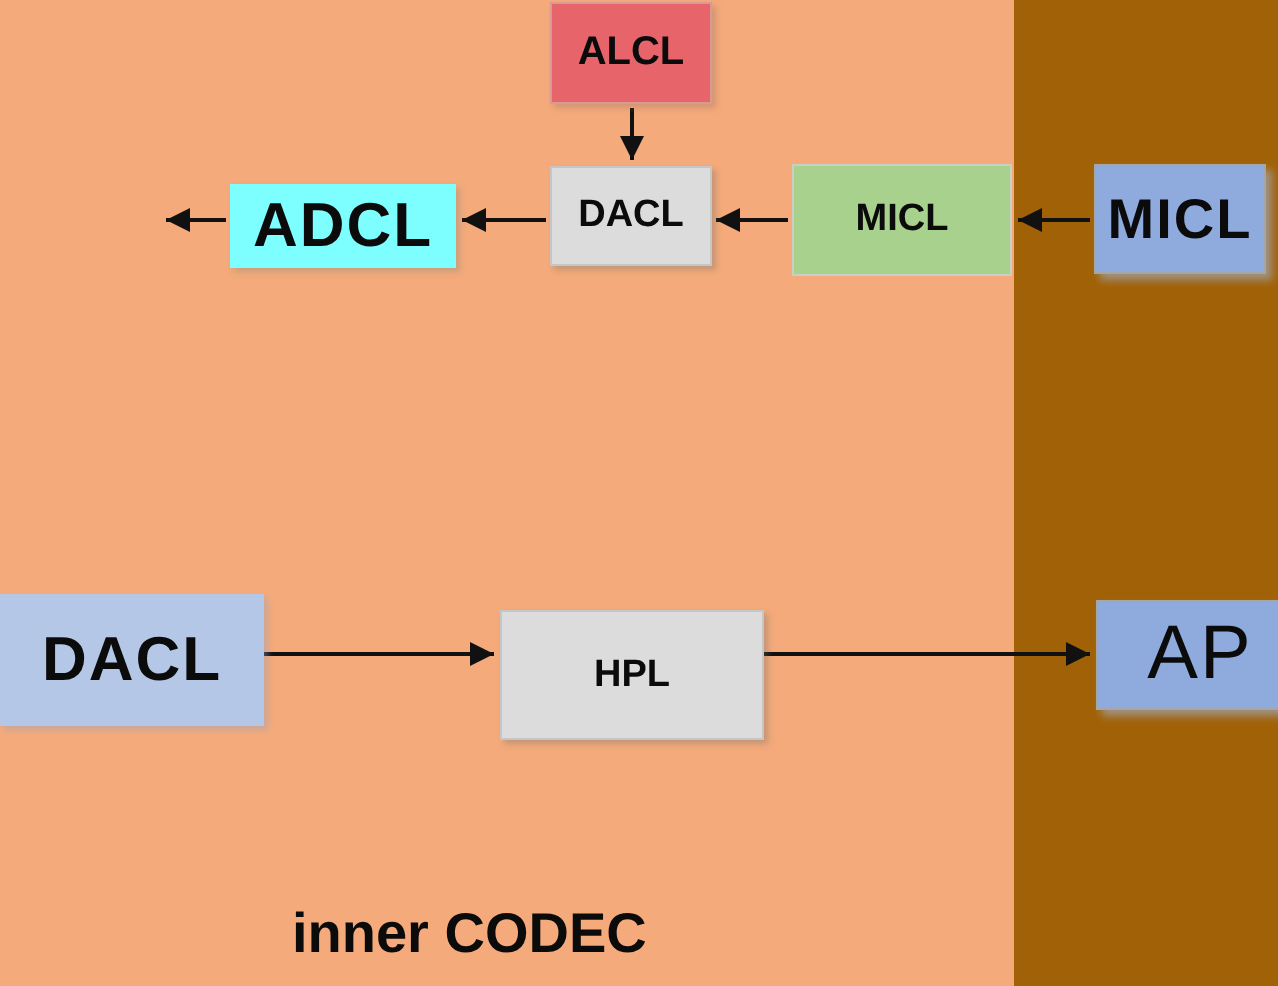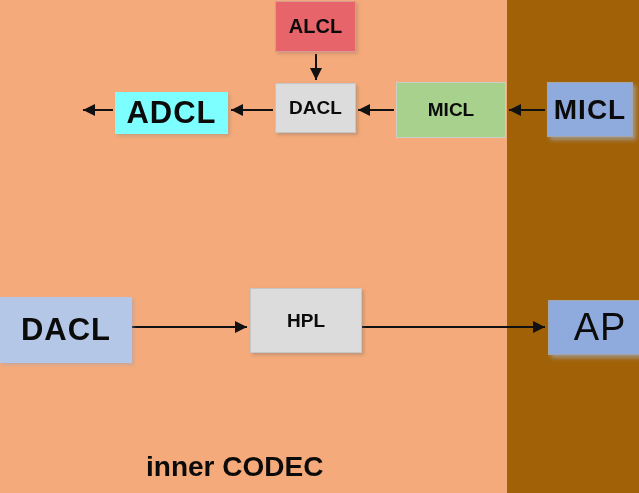--- a/index.html
+++ b/index.html
@@ -38,21 +38,21 @@
   .n-miclamp{left:396px;top:82px;width:110px;height:56px;
     background:#a9d18e;border:1px solid #c9cfc2;
     font-size:19px;line-height:1.3;}
   .n-micl{left:547px;top:82px;width:86px;height:55px;
     background:#8faadc;border:1px solid #a6a6a6;
     box-shadow:3px 3px 4px rgba(160,180,215,0.6);
     font-size:28px;font-weight:600;letter-spacing:1px;}
   .n-dacl{left:0;top:297px;width:132px;height:66px;
     background:#b4c7e7;font-size:31px;letter-spacing:1px;
     box-shadow:2px 2px 3px rgba(140,160,200,0.4);}
-  .n-hpl{left:250px;top:288px;width:112px;height:65px;font-size:19px;}
+  .n-hpl{left:250px;top:305px;width:132px;height:65px;font-size:19px;}
   .n-ap{left:548px;top:300px;width:104px;height:55px;
     background:#8faadc;border:1px solid #a6a6a6;
     box-shadow:3px 3px 4px rgba(160,180,215,0.6);
     font-size:38px;font-weight:400;letter-spacing:1px;}
   .inner-label{
     position:absolute;left:115px;top:451px;
     font-size:28px;font-weight:bold;color:#0b0b0b;margin-left:31px;
   }
   #arrows{position:absolute;left:0;top:0;width:639px;height:493px;pointer-events:none;}
   #arrows line{stroke:#111111;stroke-width:2;}

